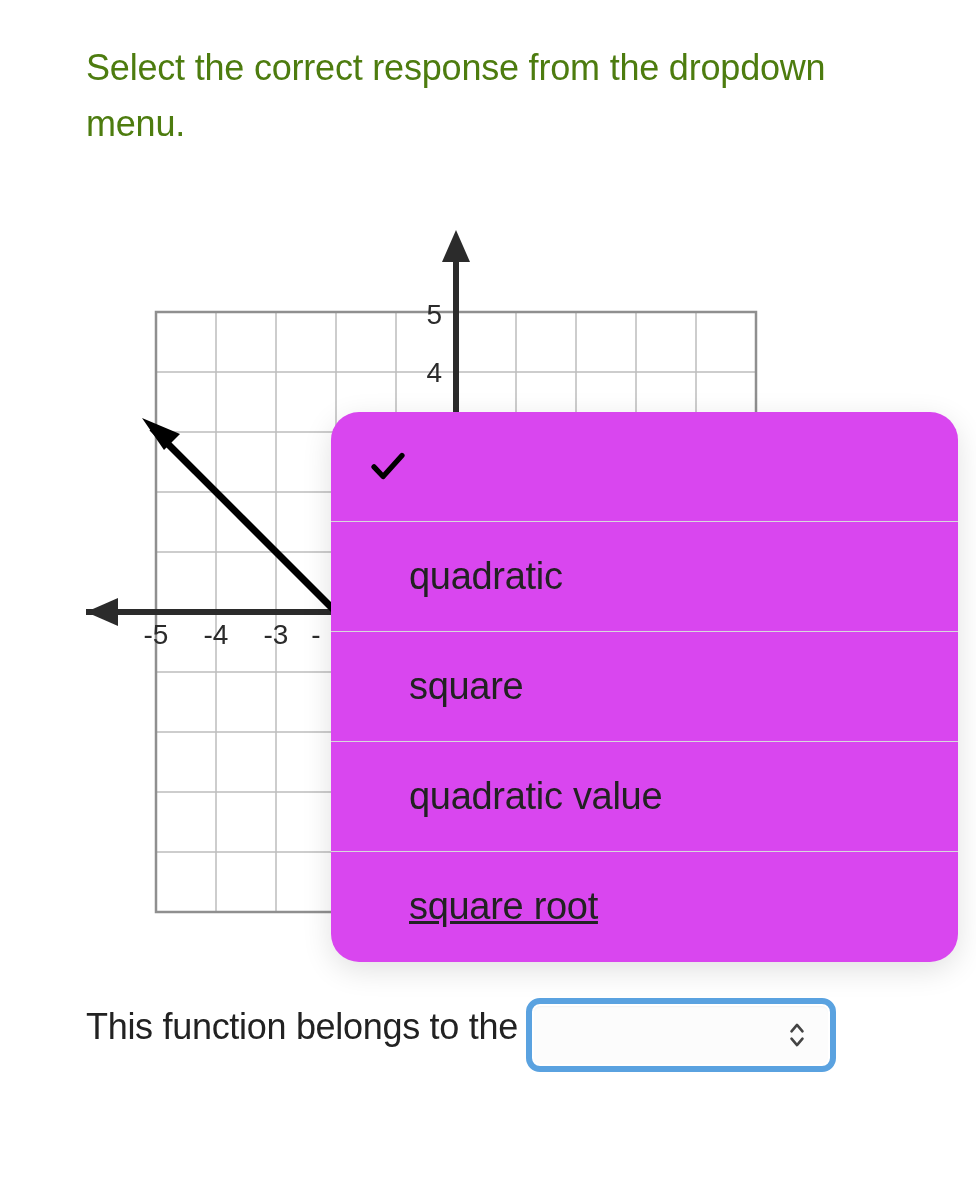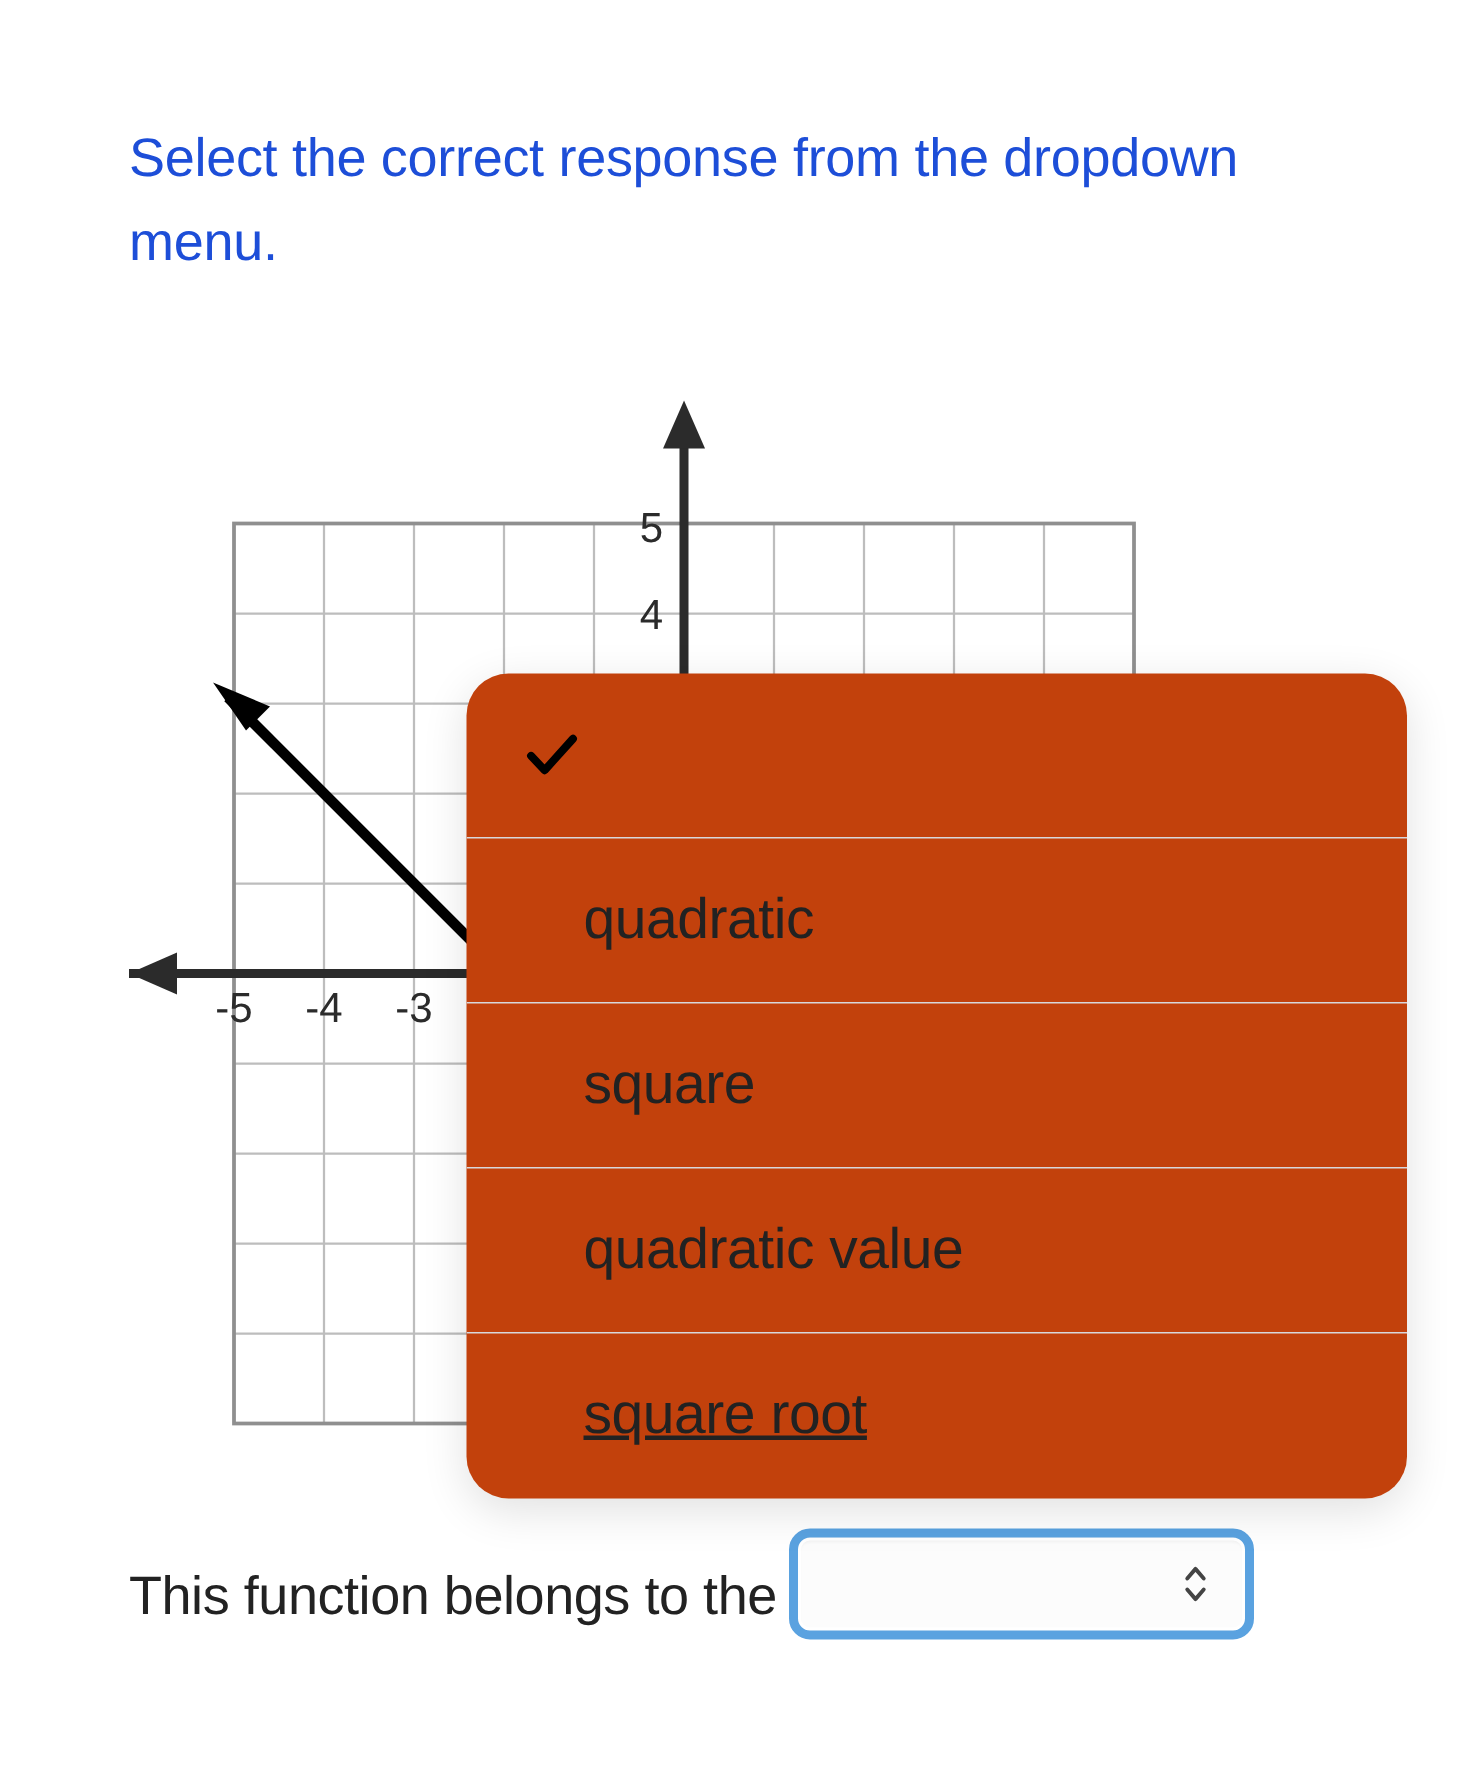--- a/index.html
+++ b/index.html
@@ -15,42 +15,41 @@
       position: relative;
       overflow: hidden;
     }
     .container {
       padding: 40px 86px 0 86px;
       position: relative;
     }
     .instruction {
       font-size: 36px;
       line-height: 1.55;
-      color: #1d4ed8;
+      color: #4d7c0f;
       margin-bottom: 60px;
       letter-spacing: -0.2px;
-      margin-top: 37px;
     }
     .graph-wrap {
       position: relative;
       width: 680px;
       height: 740px;
       margin-left: 0px;
     }
     .graph-svg {
       position: absolute;
       top: 0;
       left: 0;
     }
     .dropdown-popup {
       position: absolute;
       top: 200px;
-      left: 225px;
+      left: 245px;
       width: 627px;
-      background: #c2410c;
+      background: #d946ef;
       border-radius: 28px;
       box-shadow: 0 8px 30px rgba(0,0,0,0.12);
       overflow: hidden;
     }
     .dropdown-option {
       height: 110px;
       display: flex;
       align-items: center;
       padding: 0 36px;
       font-size: 38px;
@@ -74,21 +73,21 @@
     .sentence {
       margin-top: 30px;
       font-size: 36px;
       line-height: 2.5;
       color: #222;
       letter-spacing: -0.3px;
       display: block;
     }
     .sentence-row1 {
       display: flex;
-      align-items: flex-start;
+      align-items: flex-end;
       flex-wrap: wrap;
     }
     .select-box {
       display: inline-flex;
       align-items: center;
       justify-content: flex-end;
       width: 310px;
       height: 74px;
       border: 6px solid #5aa2e0;
       border-radius: 14px;

